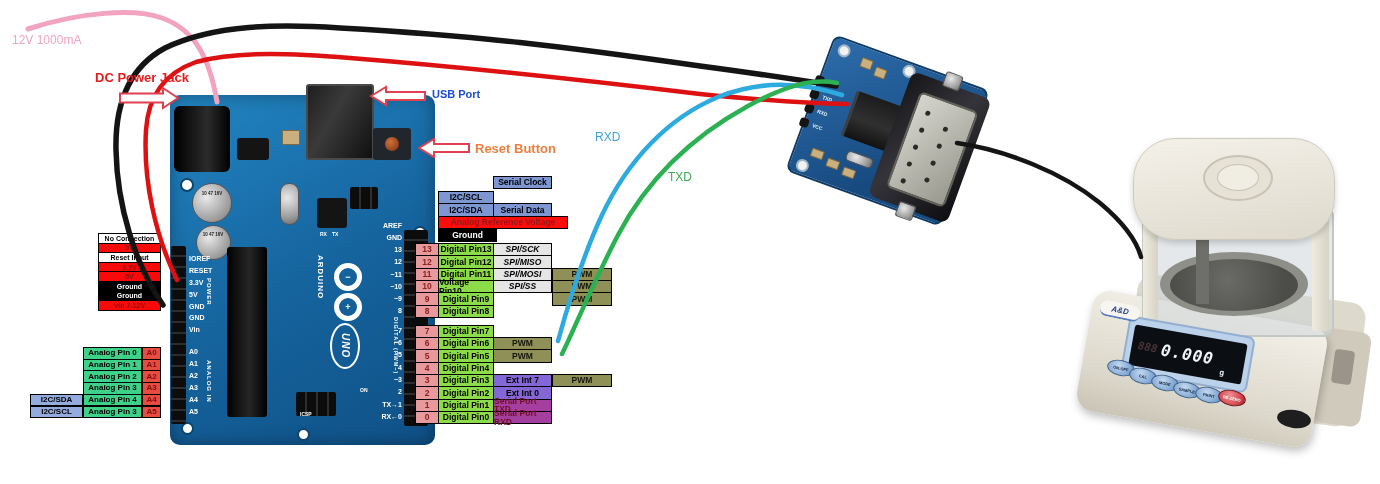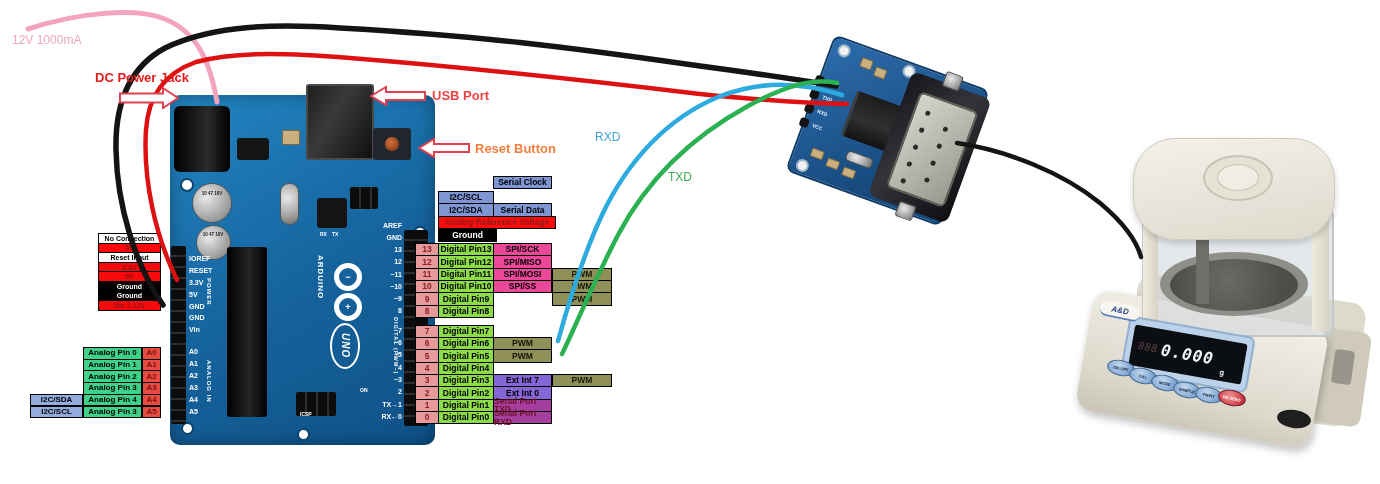--- a/index.html
+++ b/index.html
@@ -13,26 +13,26 @@
   .pwr.red{background:#f90a0a;color:#8c1212;}
   .pwr.white{background:#fff;color:#000;}
   .pwr.black{background:#000;color:#fff;}
   
   .ai2c{left:30px;width:53px;height:12.7px;font-size:8px;background:#93abdd;color:#000;}
   .aname{left:83px;width:59px;height:12.7px;font-size:8px;background:#3ed289;color:#000;}
   .apinc{left:142px;width:19px;height:12.7px;font-size:8px;background:#e84b40;color:#7c1014;}
   
   .hA{left:438px;width:56px;height:13.3px;font-size:8.5px;background:#7e97d3;color:#000;}
   .hB{left:493px;width:59px;height:13.3px;font-size:8.5px;background:#7e97d3;color:#000;}
-  .arv{left:438px;width:118px;height:13.3px;font-size:8.5px;background:#fb0d0c;color:#8c1a1a;}
+  .arv{left:438px;width:130px;height:13.3px;font-size:8.5px;background:#fb0d0c;color:#8c1a1a;}
   .gnd{left:438px;width:59px;height:13.3px;font-size:8.5px;background:#000;color:#fff;}
   .num{left:415px;width:24px;height:13.3px;font-size:8.5px;background:#e79a9b;color:#8c2022;}
   .dname{left:438px;width:56px;height:13.3px;font-size:8.5px;background:#8cdc49;color:#000;}
   .fn{left:493px;width:59px;height:13.3px;font-size:8.5px;}
-  .spi{background:#ec4899;color:#000;}
+  .spi{background:#e5e5e5;color:#000;font-style:italic;}
   .pwm{background:#8f9058;color:#15160a;}
   .ext{background:#8466d7;color:#000;}
   .ser{background:#a53f9f;color:#701025;}
   .pwmr{left:552px;width:60px;height:13.3px;font-size:8.5px;background:#8f9058;color:#15160a;}
   
   .lbl{position:absolute;font-weight:bold;z-index:8;white-space:nowrap;}
   .arrow{position:absolute;z-index:8;}
   
   .board{position:absolute;left:170px;top:95px;width:265px;height:350px;z-index:2;
          background:linear-gradient(150deg,#2285c2,#15629c 55%,#0f5187);border-radius:10px;
@@ -79,21 +79,21 @@
     <path d="M 28 29 C 80 12 135 8 162 18 C 196 30 210 60 217 102" fill="none" stroke="#f2a3c0" stroke-width="5" stroke-linecap="round"></path>
     <path d="M 163 305 C 135 265 117 205 116 150 C 115 105 128 68 165 48 C 215 24 280 24 340 28 C 480 36 560 46 700 66 C 760 74 800 80 836 86" fill="none" stroke="#141414" stroke-width="5.5" stroke-linecap="round"></path>
     <path d="M 177 280 C 155 235 143 180 146 130 C 148 98 162 74 196 62 C 240 50 300 54 350 58 C 500 70 650 88 700 94 C 750 99 800 103 847 104" fill="none" stroke="#dd1111" stroke-width="4.5" stroke-linecap="round"></path>
     <path d="M 558 341 C 566 312 580 262 602 215 C 628 160 668 118 718 97 C 762 80 800 82 842 95" fill="none" stroke="#2dabdf" stroke-width="4.5" stroke-linecap="round"></path>
     <path d="M 562 354 C 574 330 592 285 618 235 C 648 178 695 135 748 106 C 785 86 812 78 837 83" fill="none" stroke="#2bb052" stroke-width="4.5" stroke-linecap="round"></path>
     <path d="M 957 143 C 1005 150 1062 172 1100 203 C 1125 224 1137 242 1141 257" fill="none" stroke="#141414" stroke-width="4.5" stroke-linecap="round"></path>
   </svg>
 
   <div class="lbl" style="left:12px;top:33px;font-size:12px;font-weight:normal;color:#eda4c2;">12V 1000mA</div>
   <div class="lbl" style="left:95px;top:70px;font-size:13px;color:#e41c1c;">DC Power Jack</div>
-  <div class="lbl" style="left:432px;top:88px;font-size:13px;color:#ef4444;">USB Port</div>
+  <div class="lbl" style="left:432px;top:88px;font-size:11px;color:#1d4ed8;">USB Port</div>
   <div class="lbl" style="left:475px;top:141px;font-size:13px;color:#ee7f3f;">Reset Button</div>
   <div class="lbl" style="left:595px;top:130px;font-size:12px;font-weight:normal;color:#3fa3d8;">RXD</div>
   <div class="lbl" style="left:668px;top:170px;font-size:12px;font-weight:normal;color:#3aaa53;">TXD</div>
 
   <svg class="arrow" style="left:118px;top:86px" width="62" height="24">
     <polygon points="60,12 45,2 45,7.5 2,7.5 2,16.5 45,16.5 45,22" fill="#fff" stroke="#e04050" stroke-width="2"></polygon>
     </svg>
   <svg class="arrow" style="left:369px;top:85px" width="58" height="22">
     <polygon points="2,11 17,2 17,7 56,7 56,15 17,15 17,20" fill="#fff" stroke="#e04050" stroke-width="2"></polygon>
     </svg>
@@ -208,21 +208,21 @@
   <div class="cell dname" style="top:243px">Digital Pin13</div>
   <div class="cell fn spi" style="top:243px">SPI/SCK</div>
   <div class="cell num" style="top:255.3px">12</div>
   <div class="cell dname" style="top:255.3px">Digital Pin12</div>
   <div class="cell fn spi" style="top:255.3px">SPI/MISO</div>
   <div class="cell num" style="top:267.7px">11</div>
   <div class="cell dname" style="top:267.7px">Digital Pin11</div>
   <div class="cell fn spi" style="top:267.7px">SPI/MOSI</div>
   <div class="cell pwmr" style="top:267.7px">PWM</div>
   <div class="cell num" style="top:280px">10</div>
-  <div class="cell dname" style="top:280px">Digital Pin10</div>
+  <div class="cell dname" style="top:280px">Voltage Pin10</div>
   <div class="cell fn spi" style="top:280px">SPI/SS</div>
   <div class="cell pwmr" style="top:280px">PWM</div>
   <div class="cell num" style="top:292.3px">9</div>
   <div class="cell dname" style="top:292.3px">Digital Pin9</div>
   <div class="cell pwmr" style="top:292.3px">PWM</div>
   <div class="cell num" style="top:304.6px">8</div>
   <div class="cell dname" style="top:304.6px">Digital Pin8</div>
   <div class="cell num" style="top:324.7px">7</div>
   <div class="cell dname" style="top:324.7px">Digital Pin7</div>
   <div class="cell num" style="top:337px">6</div>

